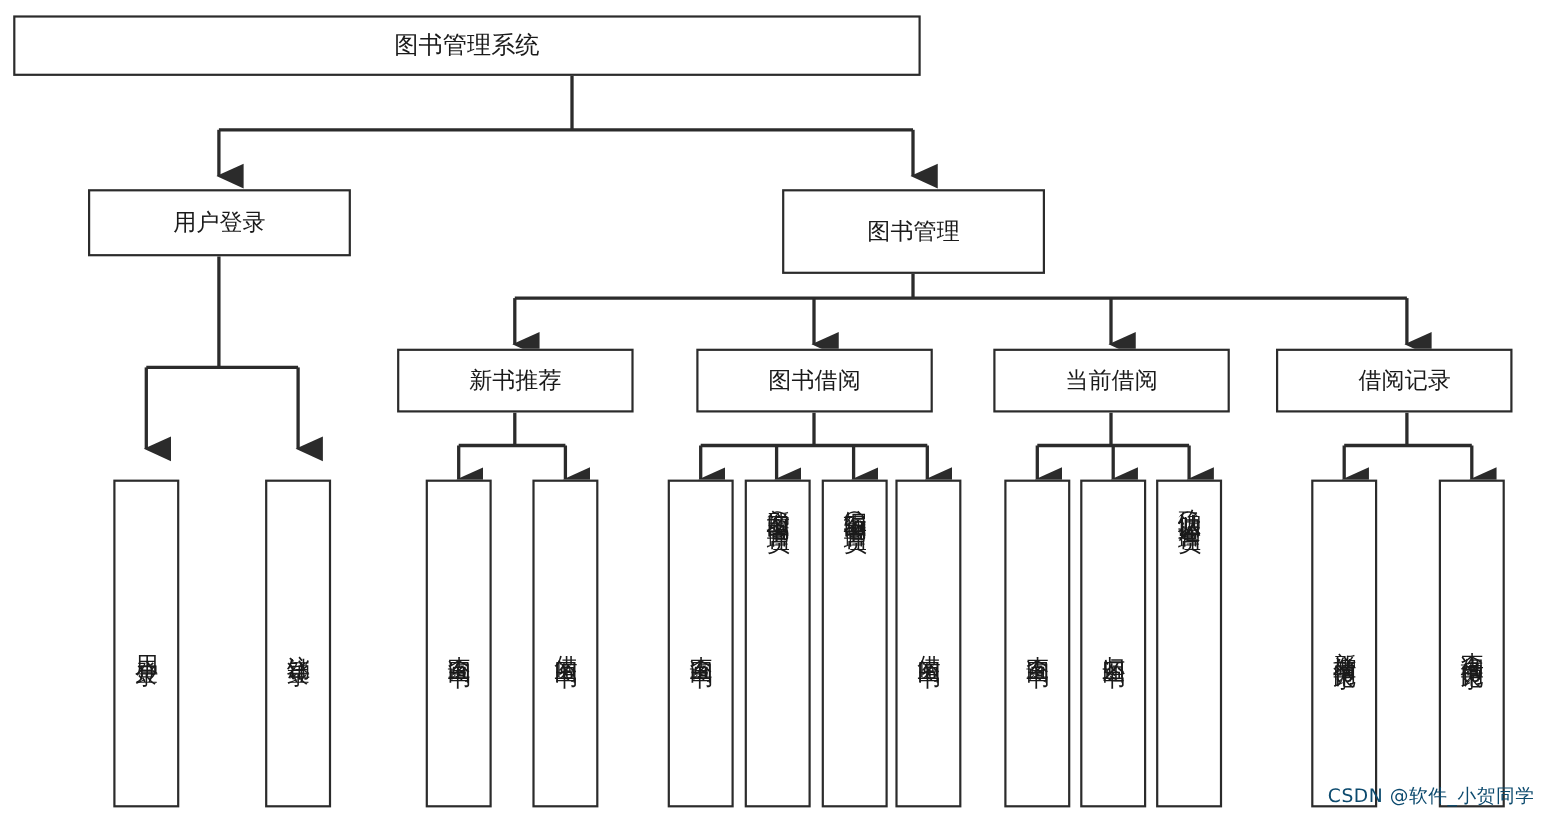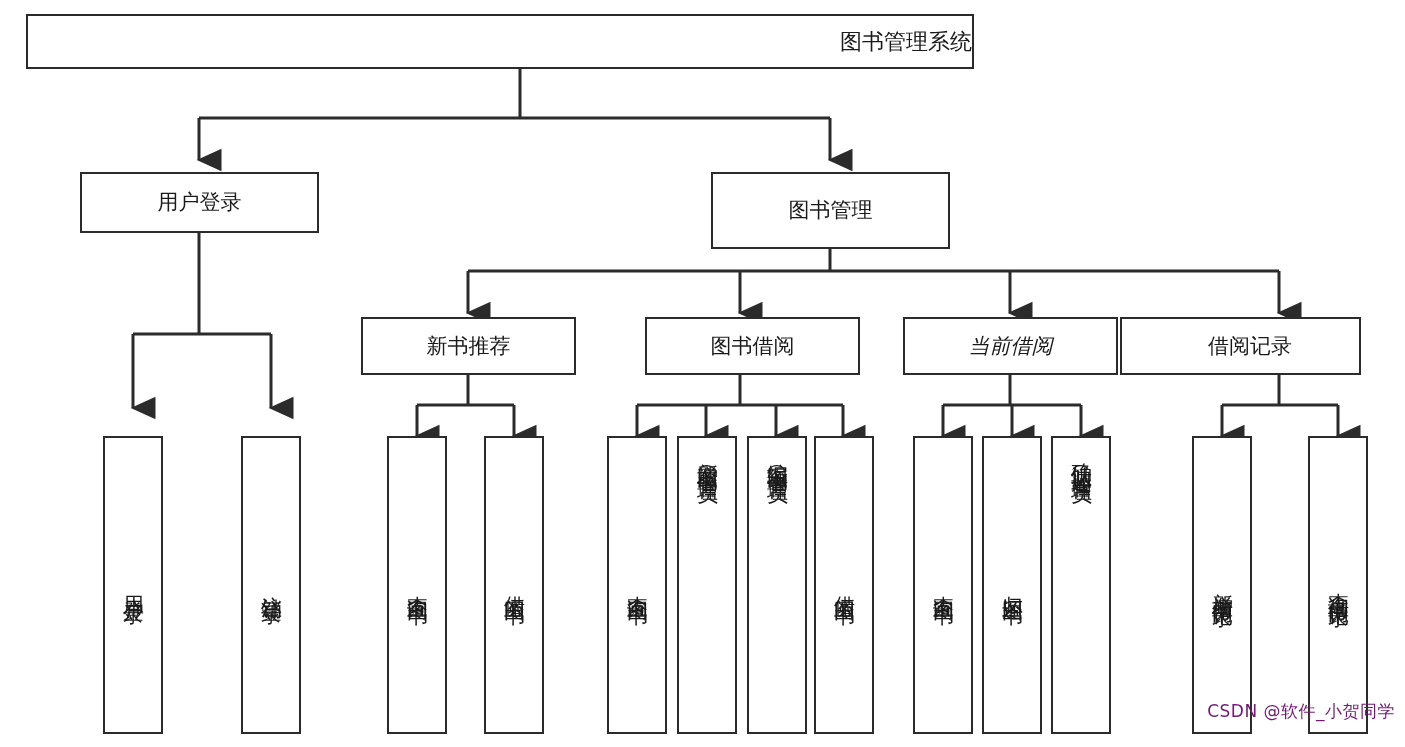--- a/index.html
+++ b/index.html
@@ -58,23 +58,23 @@
     letter-spacing: 3px;
     line-height: 1;
   }
   .node.vert.centered {
     align-items: center;
     padding-top: 0;
   }
   .watermark {
     position: absolute;
     right: 10px;
-    bottom: 24px;
+    bottom: 12px;
     font-size: 17px;
-    color: #701a75;
+    color: #0c4a6e;
     letter-spacing: 0.5px;
     white-space: nowrap;
     user-select: none;
   }
 </style>
 </head>
 <body>
 
 <div id="canvas">
 
@@ -123,41 +123,41 @@
       <path d="M 1012 405 L 1012 436" marker-end="url(#arrow)"></path>
       <path d="M 1081 405 L 1081 436" marker-end="url(#arrow)"></path>
 
       <path d="M 1279 375 L 1279 405"></path>
       <path d="M 1222 405 L 1338 405"></path>
       <path d="M 1222 405 L 1222 436" marker-end="url(#arrow)"></path>
       <path d="M 1338 405 L 1338 436" marker-end="url(#arrow)"></path>
     </g>
   </svg>
 
-  <div class="node root horiz" style="left:26px; top:14px; width:948px; height:55px;justify-content:flex-end;">
+  <div class="node root horiz" style="left:12px; top:14px; width:825px; height:55px;">
     <span class="label">图书管理系统</span>
   </div>
 
   <div class="node horiz" style="left:80px; top:172px; width:239px; height:61px;">
     <span class="label">用户登录</span>
   </div>
   <div class="node horiz" style="left:711px; top:172px; width:239px; height:77px;">
     <span class="label">图书管理</span>
   </div>
 
   <div class="node horiz" style="left:361px; top:317px; width:215px; height:58px;align-items:center;">
     <span class="label">新书推荐</span>
   </div>
-  <div class="node horiz" style="left:633px; top:317px; width:215px; height:58px;margin-left:12px;">
+  <div class="node horiz" style="left:633px; top:317px; width:215px; height:58px;">
     <span class="label">图书借阅</span>
   </div>
-  <div class="node horiz" style="left:903px; top:317px; width:215px; height:58px;font-style:italic;">
+  <div class="node horiz" style="left:903px; top:317px; width:215px; height:58px;">
     <span class="label">当前借阅</span>
   </div>
-  <div class="node horiz" style="left:1120px; top:317px; width:241px; height:58px;padding-left:19px;">
+  <div class="node horiz" style="left:1160px; top:317px; width:215px; height:58px;padding-left:19px;">
     <span class="label">借阅记录</span>
   </div>
 
   <div class="node vert centered" style="left:103px; top:436px; width:60px; height:298px;">
     <span class="label">用户登录</span>
   </div>
   <div class="node vert centered" style="left:241px; top:436px; width:60px; height:298px;">
     <span class="label">注销登录</span>
   </div>
 

